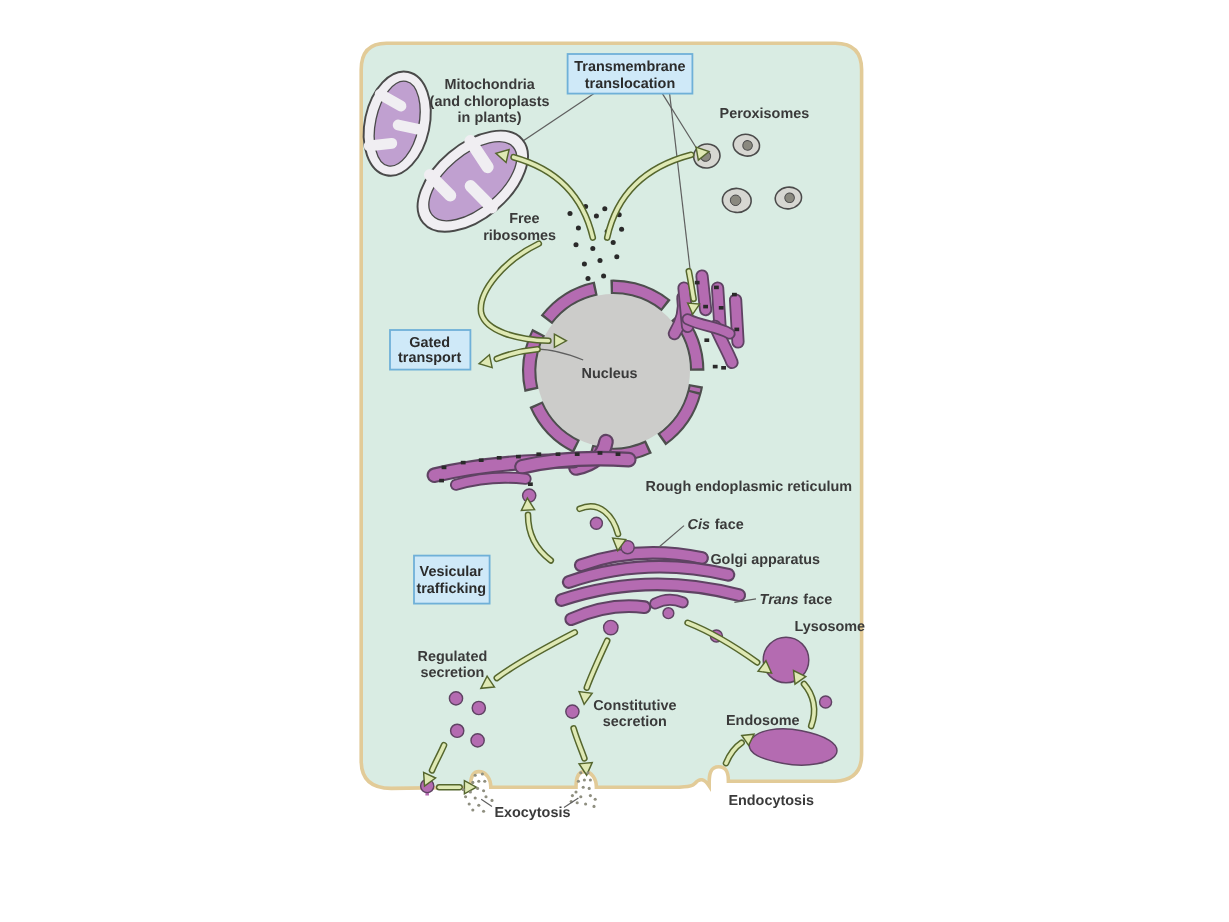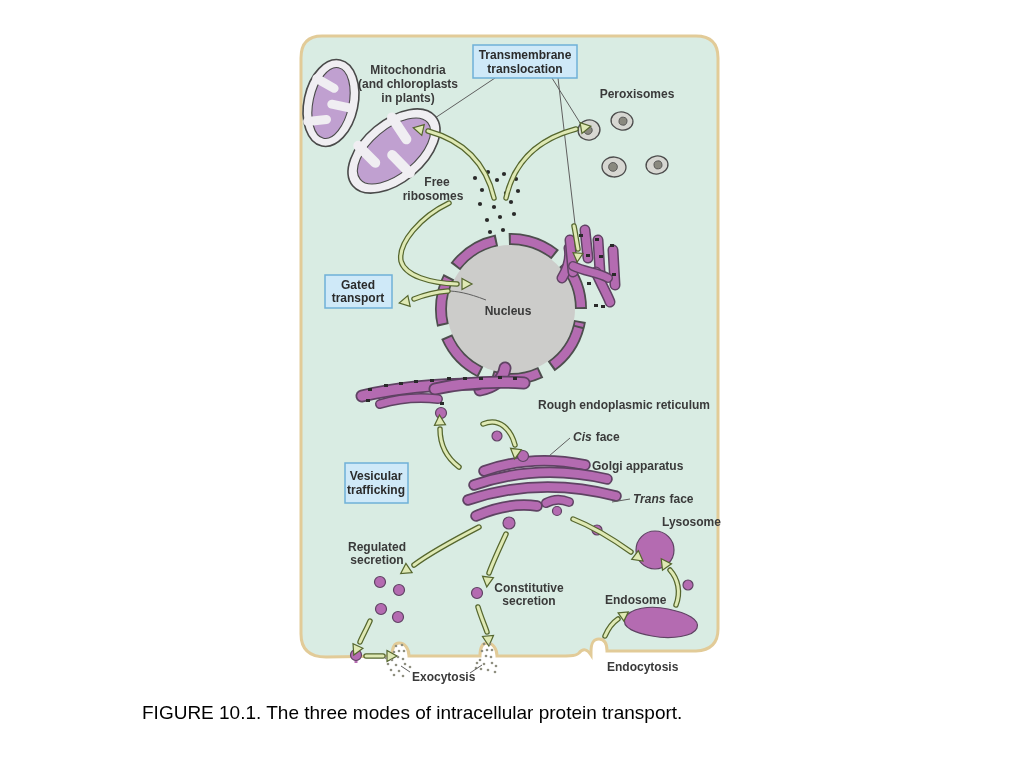--- a/index.html
+++ b/index.html
@@ -321,14 +321,13 @@
   <text class="lbl" x="412" y="681">Exocytosis</text>
 
   <g>
     <line class="thin" x1="570" y1="438" x2="549" y2="456"></line>
     <line class="thin" x1="612" y1="502" x2="630" y2="499"></line>
     <line class="thin" x1="410" y1="672" x2="401" y2="666"></line>
     <line class="thin" x1="470" y1="673" x2="482" y2="665"></line>
   </g>
 </svg>
 
-<div class="caption">FIGURE 10.1. The three modes of intracellular protein transport.</div>
 </div>
 
 </body></html>

